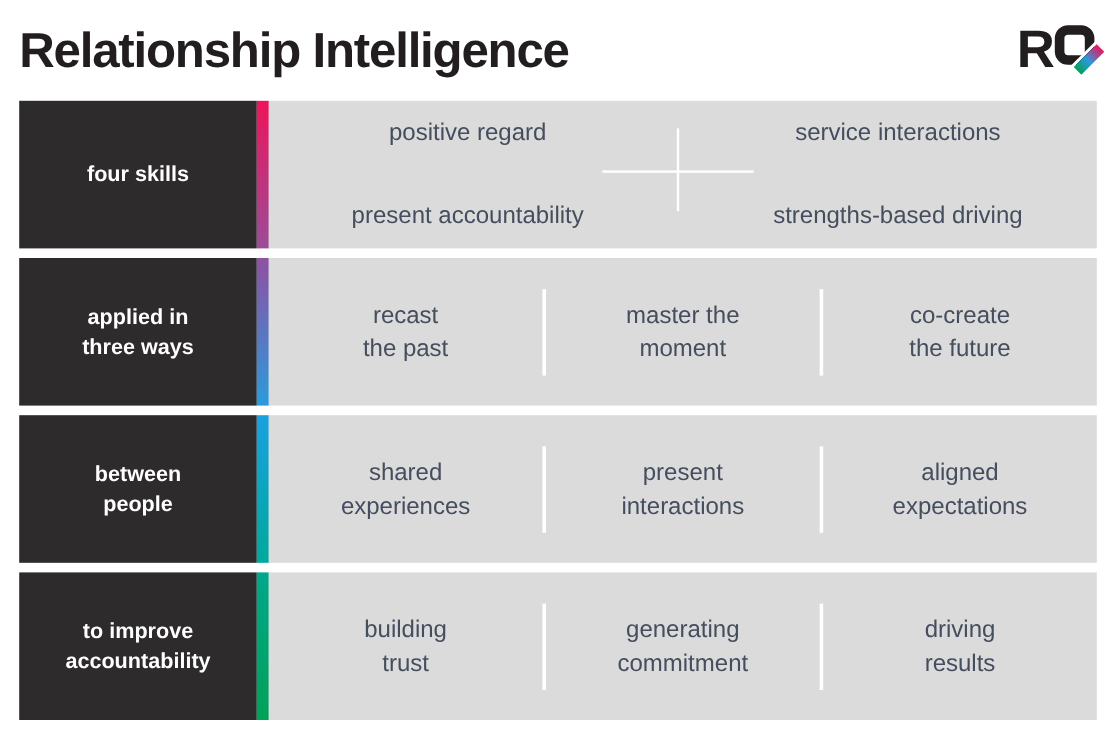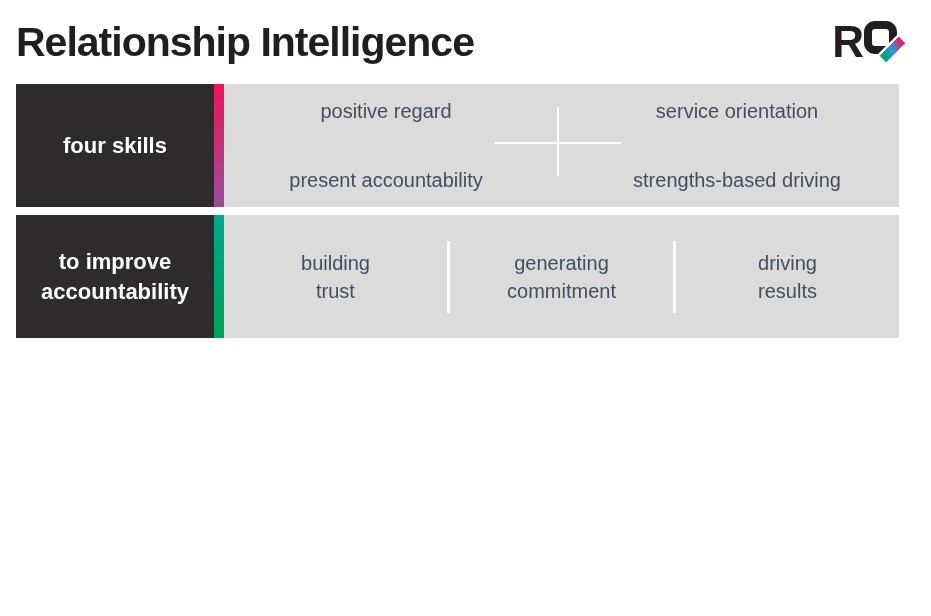--- a/index.html
+++ b/index.html
@@ -3,21 +3,21 @@
 <meta charset="utf-8">
 <style>
   html,body{margin:0;padding:0;background:#ffffff;}
   body{
     width:931px;height:616px;overflow:hidden;
     font-family:"Liberation Sans", sans-serif;
     -webkit-font-smoothing:antialiased;
   }
   .canvas{
     position:relative;width:931px;height:616px;box-sizing:border-box;
-    padding:0 32px 0 16px;background:#ffffff;
+    padding:0 17px 0 16px;background:#ffffff;
   }
   
   .header{
     height:84px;display:flex;align-items:center;justify-content:space-between;
   }
   .page-title{
     margin:0;font-size:41px;font-weight:700;letter-spacing:-1px;
     color:#221e1f;line-height:1;
   }
   .logo{
@@ -33,21 +33,21 @@
   }
   .q-tail{
     position:absolute;width:9px;height:27px;right:0px;bottom:-9px;
     transform:rotate(45deg);
     box-shadow:0 0 0 2.5px #ffffff;
   }
   
   .row{display:flex;height:123px;margin-bottom:8px;}
   .row-label{
     width:198px;flex:0 0 198px;background:#2d2b2b;color:#ffffff;
-    font-weight:700;font-size:22px;line-height:1.35;
+    font-weight:700;font-size:18px;line-height:1.35;
     display:flex;align-items:center;justify-content:center;
     text-align:center;white-space:pre-line;
   }
   .stripe{width:10px;flex:0 0 10px;}
   .row-content{
     flex:1;background:#dcdbdb;position:relative;
     color:#454e5e;font-size:20px;
   }
   
   .grid4{
@@ -86,30 +86,64 @@
       </span>
     </div>
   </div>
 
   <section class="row">
     <div class="row-label">four skills</div>
     <div class="stripe" style="background: linear-gradient(rgb(237, 20, 91), rgb(154, 77, 152));"></div>
     <div class="row-content">
       <div class="grid4">
         <div class="g-cell">positive regard</div>
-        <div class="g-cell">service orientation</div>
+        <div class="g-cell">service interactions</div>
         <div class="g-cell">present accountability</div>
         <div class="g-cell">strengths-based driving</div>
       </div>
       <span class="cross-v"></span>
       <span class="cross-h"></span>
     </div>
   </section>
 
+  <section class="row">
+    <div class="row-label">applied in
+three ways</div>
+    <div class="stripe" style="background: linear-gradient(rgb(143, 80, 162), rgb(42, 155, 220));"></div>
+    <div class="row-content">
+      <div class="cells">
+        <div class="cell">recast
+the past</div>
+        <span class="vdiv"></span>
+        <div class="cell">master the
+moment</div>
+        <span class="vdiv"></span>
+        <div class="cell">co-create
+the future</div>
+      </div>
+    </div>
+  </section>
 
+  <section class="row">
+    <div class="row-label">between
+people</div>
+    <div class="stripe" style="background: linear-gradient(rgb(26, 160, 224), rgb(0, 169, 156));"></div>
+    <div class="row-content">
+      <div class="cells">
+        <div class="cell">shared
+experiences</div>
+        <span class="vdiv"></span>
+        <div class="cell">present
+interactions</div>
+        <span class="vdiv"></span>
+        <div class="cell">aligned
+expectations</div>
+      </div>
+    </div>
+  </section>
 
   <section class="row">
     <div class="row-label">to improve
 accountability</div>
     <div class="stripe" style="background: linear-gradient(rgb(0, 167, 139), rgb(0, 161, 87));"></div>
     <div class="row-content">
       <div class="cells">
         <div class="cell">building
 trust</div>
         <span class="vdiv"></span>

